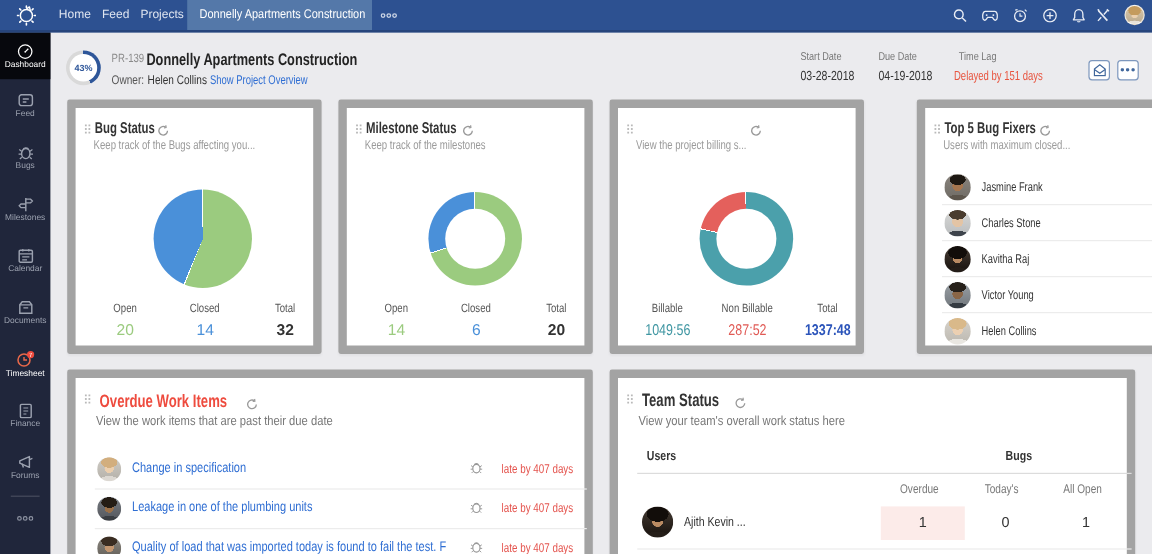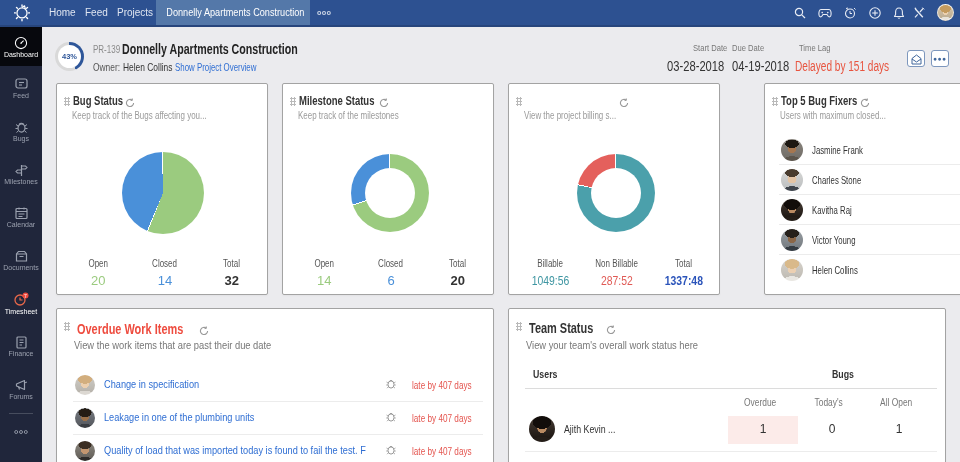--- a/index.html
+++ b/index.html
@@ -29,26 +29,26 @@
 
 
 .prog { position:absolute; left:13px; top:15px; width:29px; height:29px; border-radius:50%;
   background:conic-gradient(#2e5699 0 154.8deg, #d9d9d9 154.8deg 360deg); }
 .prog .inner { position:absolute; left:3px; top:3px; width:23px; height:23px; border-radius:50%; background:#fff; text-align:center; line-height:23px; font-size:7.5px; font-weight:bold; color:#2e5699; }
 .pr-id { position:absolute; left:51px; top:17px; font-size:10px; color:#8a8a8a; }
 .pr-title { position:absolute; left:80px; top:14px; font-size:14px; font-weight:bold; color:#232323; white-space:nowrap; transform:scaleX(.76); transform-origin:0 50%; }
 .pr-owner { position:absolute; left:51px; top:34px; font-size:10.5px; color:#555; }
 .pr-link { position:absolute; left:133px; top:34px; font-size:10.5px; color:#2f6ed3; text-decoration:underline; }
 .hlabel { position:absolute; top:15px; font-size:9.5px; color:#777; }
-.hvalue { position:absolute; top:31px; font-size:14px; color:#333; }
+.hvalue { position:absolute; top:31px; font-size:11px; color:#333; }
 .hvalue.red { color:#e8543f; }
 .hbtn { position:absolute; top:23px; width:18px; height:17px; background:#fff; border:1px solid #7d97bd; border-radius:3px; text-align:center; }
 
 
-.card { position:absolute; background:#fff; border:1px solid #a3a3a3; border-radius:2px; box-shadow:0 1px 2px rgba(0,0,0,.04); }
+.card { position:absolute; background:#fff; border:7px solid #a3a3a3; border-radius:2px; box-shadow:0 1px 2px rgba(0,0,0,.04); }
 .c1 { left:56px; top:83px; width:212px; height:212px; }
 .c2 { left:282px; top:83px; width:212px; height:212px; }
 .c3 { left:508px; top:83px; width:212px; height:212px; }
 .c4 { left:764px; top:83px; width:212px; height:212px;text-align:center; }
 .c5 { left:56px; top:308px; width:438px; height:180px; }
 .c6 { left:508px; top:308px; width:438px; height:180px; }
 
 .handle { position:absolute; left:7px; top:13px; width:6px; height:9px;
   background-image:radial-gradient(circle, #b9b9b9 1px, transparent 1.1px);
   background-size:3px 3px; }
@@ -285,21 +285,21 @@
 <div class="main">
   <div class="prog">
       <div class="inner">43%</div>
     </div>
   <span class="pr-id"><span class="sx">PR-139</span></span>
   <span class="pr-title">Donnelly Apartments Construction</span>
   <span class="pr-owner"><span class="sx">Owner:</span></span>
   <span class="pr-owner" style="left:81px; color:#333;"><span class="sx">Helen Collins</span></span>
   <span class="pr-link"><span class="sx" style="transform:scaleX(.75);">Show Project Overview</span></span>
 
-  <span class="hlabel" style="left:625px;margin-left:26px;"><span class="sx">Start Date</span></span>
+  <span class="hlabel" style="left:625px;"><span class="sx">Start Date</span></span>
   <span class="hvalue" style="left:625px;"><span class="sx">03-28-2018</span></span>
   <span class="hlabel" style="left:690px;"><span class="sx">Due Date</span></span>
   <span class="hvalue" style="left:690px;"><span class="sx">04-19-2018</span></span>
   <span class="hlabel" style="left:757px;"><span class="sx">Time Lag</span></span>
   <span class="hvalue red" style="left:753px;"><span class="sx" style="transform:scaleX(.72);">Delayed by 151 days</span></span>
   <div class="hbtn" style="left:865px;"><svg width="11" height="11" viewBox="0 0 11 11" style="margin-top:2px;">
         <path d="M1 4.5 L5.5 1 L10 4.5 V10 H1 Z" fill="none" stroke="#40679c" stroke-width="1"></path>
         <path d="M1 5 L5.5 8 L10 5" fill="none" stroke="#40679c" stroke-width="1"></path>
       </svg></div>
   <div class="hbtn" style="left:889px; color:#40679c; font-size:6.5px; line-height:15px; letter-spacing:0.5px;">●●●</div>

